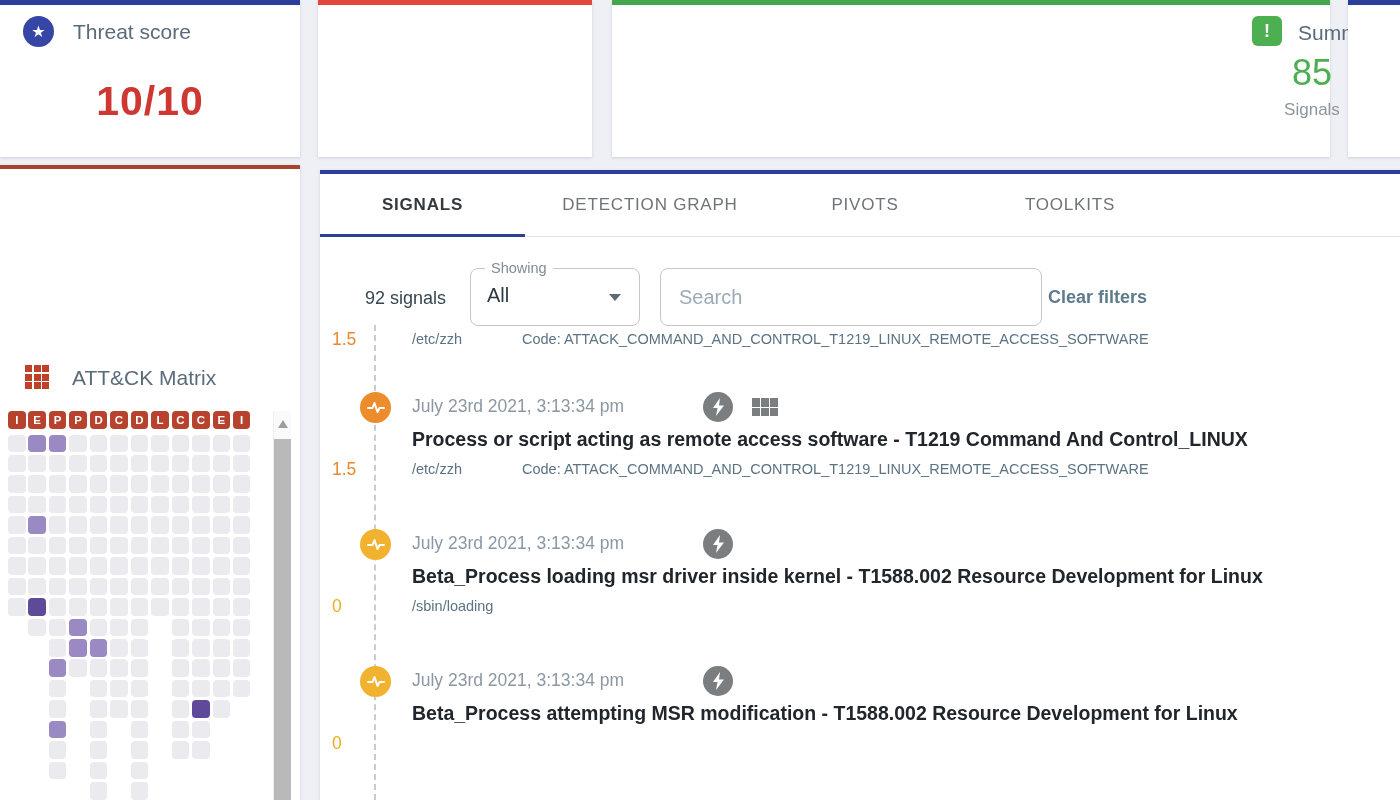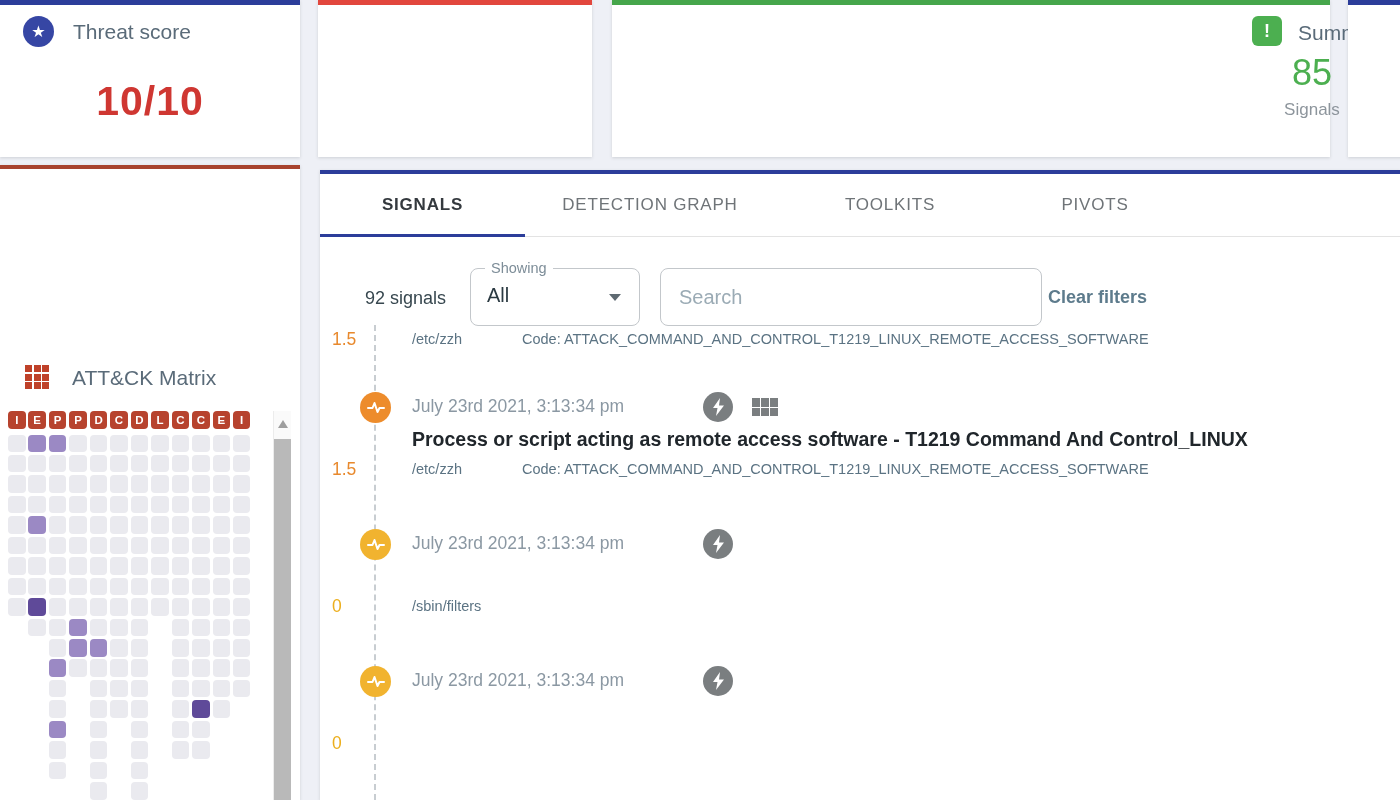--- a/index.html
+++ b/index.html
@@ -387,25 +387,25 @@
 <div class="card" id="main-card">
   <div class="card-topline topline" style="background:#2c3d9a;height:4px"></div>
   <div id="tabbar">
     <div class="tab active" style="width:205px">
       <span>SIGNALS</span>
       <span class="tab-underline"></span>
     </div>
     <div class="tab" style="width:250px">
       <span>DETECTION GRAPH</span>
     </div>
+    <div class="tab" style="width:180px">
+      <span>PIVOTS</span>
+    </div>
     <div class="tab" style="width:230px">
       <span>TOOLKITS</span>
-    </div>
-    <div class="tab" style="width:180px">
-      <span>PIVOTS</span>
     </div>
   </div>
 
   <div id="count-label">92 signals</div>
 
   <div id="showing-select">
     <span id="showing-label">Showing</span>
     <span id="showing-value">All</span>
     <span id="showing-arrow"></span>
   </div>
@@ -456,32 +456,34 @@
           <svg width="22" height="20" viewBox="0 0 20 20" fill="none" stroke="#fff" stroke-width="2" stroke-linejoin="round" stroke-linecap="round">
             <polyline points="2,10 6.5,10 8.5,5 11.5,14 13.5,10 18,10"></polyline>
           </svg>
         </div>
         <div class="sig-time">July 23rd 2021, 3:13:34 pm</div>
         <div class="sig-bolt">
           <svg width="15" height="18" viewBox="0 0 15 18">
             <polygon points="9,0 2,10 6.5,10 5,18 13,7.5 8,7.5" fill="#fff"></polygon>
           </svg>
         </div>
+        <div class="sig-title">Beta_Process loading msr driver inside kernel - T1588.002 Resource Development for Linux</div>
         <div class="sig-meta" style="top: 69px;">
-          <span>/sbin/filters</span>
+          <span>/sbin/loading</span>
         </div>
       </div>
       <div class="sig-row" style="top: 496px;">
         <div class="sig-score" style="color: rgb(236, 174, 28); top: 67px;">0</div>
         <div class="sig-dot" style="background: rgb(241, 179, 47);">
           <svg width="22" height="20" viewBox="0 0 20 20" fill="none" stroke="#fff" stroke-width="2" stroke-linejoin="round" stroke-linecap="round">
             <polyline points="2,10 6.5,10 8.5,5 11.5,14 13.5,10 18,10"></polyline>
           </svg>
         </div>
         <div class="sig-time">July 23rd 2021, 3:13:34 pm</div>
         <div class="sig-bolt">
           <svg width="15" height="18" viewBox="0 0 15 18">
             <polygon points="9,0 2,10 6.5,10 5,18 13,7.5 8,7.5" fill="#fff"></polygon>
           </svg>
         </div>
+        <div class="sig-title">Beta_Process attempting MSR modification - T1588.002 Resource Development for Linux</div>
       </div>
     </div>
 </div>
 
 </body></html>

